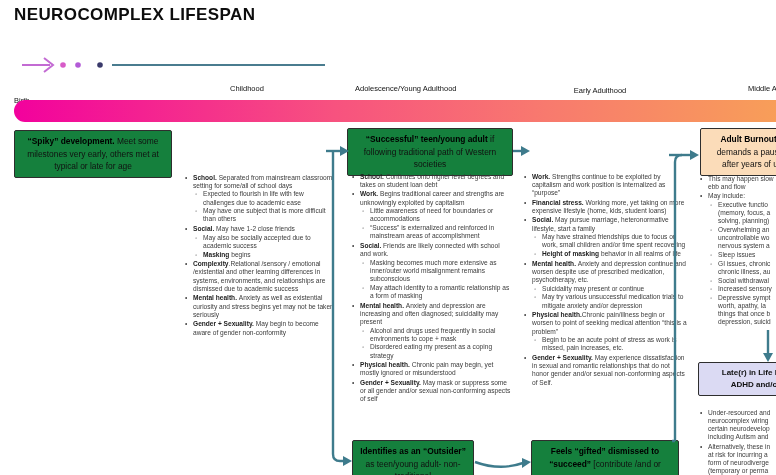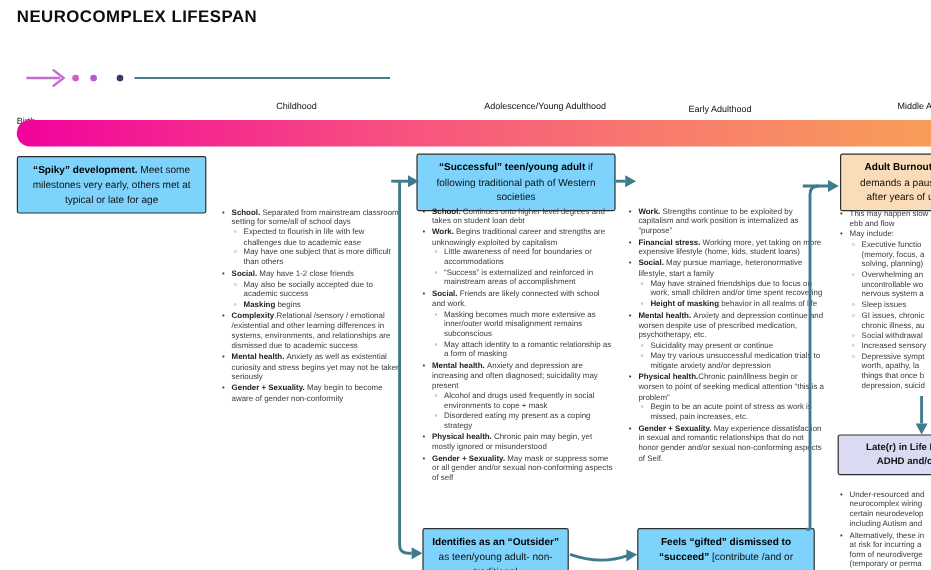--- a/index.html
+++ b/index.html
@@ -1,24 +1,24 @@
 <!DOCTYPE html>
 <html><head>
 <meta charset="utf-8">
 <style>
   html,body{margin:0;padding:0;background:#fff;}
   #canvas{position:relative;width:776px;height:475px;overflow:hidden;background:#ffffff;
           font-family:"Liberation Sans",sans-serif;color:#1a1a1a;}
   .abs{position:absolute;}
-  #title{left:14px;top:5px;font-size:14px;font-weight:800;letter-spacing:.4px;color:#0d0d0d;}
+  #title{left:14px;top:5px;font-size:17px;font-weight:800;letter-spacing:.4px;color:#0d0d0d;}
   #subtitle{left:14px;top:28px;font-size:12.5px;color:#1c1c1c;}
   .tl-label{top:84px;font-size:7.5px;color:#111;white-space:nowrap;}
   #bar{left:14px;top:100px;width:762px;height:22px;border-radius:11px 0 0 11px;
        background:linear-gradient(90deg,#F2019D 0%,#F7527F 42%,#F87A6E 70%,#F89E59 100%);}
-  .stage{background:#7dd3fc;border:1.4px solid #2e2e2e;border-radius:2px;text-align:center;
+  .stage{background:#15803d;border:1.4px solid #2e2e2e;border-radius:2px;text-align:center;
          font-size:8.4px;line-height:1.5;padding:4px 5px;color:#111;box-sizing:border-box;}
   .stage strong{color:#000;}
   .peach{background:#FBDCB9;white-space:pre-line;}
   .lav{background:#DBDAF3;font-weight:bold;white-space:pre-line;font-size:8px;}
   .col{font-size:6.6px;line-height:1.24;color:#3b3b3b;}
   .li{display:flex;margin-top:1.5px;}
   .li.l2{padding-left:10px;margin-top:.5px;}
   .mk{width:8px;flex:0 0 8px;color:#444;}
   .li.l2 .mk{width:8px;flex:0 0 8px;color:#555;}
   .tx strong{color:#1d1d1d;}
@@ -38,21 +38,21 @@
       <polyline points="44,58 53,65 44,72" fill="none" stroke="#C36BD3" stroke-width="2"></polyline>
     </g>
     <circle cx="63" cy="65" r="2.8" fill="#D75BC8"></circle>
     <circle cx="78" cy="65" r="2.8" fill="#B35BD7"></circle>
     <circle cx="100" cy="65" r="2.8" fill="#3A3A6B"></circle>
     <line x1="112" y1="65" x2="325" y2="65" stroke="#4A7C8F" stroke-width="1.8"></line>
   </svg>
 
   <div class="abs tl-label" style="left:14px;margin-top:12px;">Birth</div>
   <div class="abs tl-label" style="left:210px;width:74px;text-align:center;">Childhood</div>
-  <div class="abs tl-label" style="left:355px;width:150px;text-align:right;">Adolescence/Young Adulthood</div>
+  <div class="abs tl-label" style="left:355px;width:150px;text-align:left;">Adolescence/Young Adulthood</div>
   <div class="abs tl-label" style="left:560px;width:80px;text-align:center;top:86px;">Early Adulthood</div>
   <div class="abs tl-label" style="left:748px;">Middle Ad</div>
 
   <div id="bar" class="abs"></div>
 
   <div class="abs stage" style="left:14px;top:130px;width:158px;"><strong>“Spiky” development. </strong>Meet some milestones very early, others met at typical or late for age</div>
   <div class="abs stage" style="left:347px;top:128px;width:166px;"><strong>“Successful” teen/young adult </strong>if following traditional path of Western societies</div>
   <div class="abs stage peach" style="left:700px;top:128px;width:100px;"><strong>Adult Burnout-</strong>
 demands a pause
 after years of u</div>

